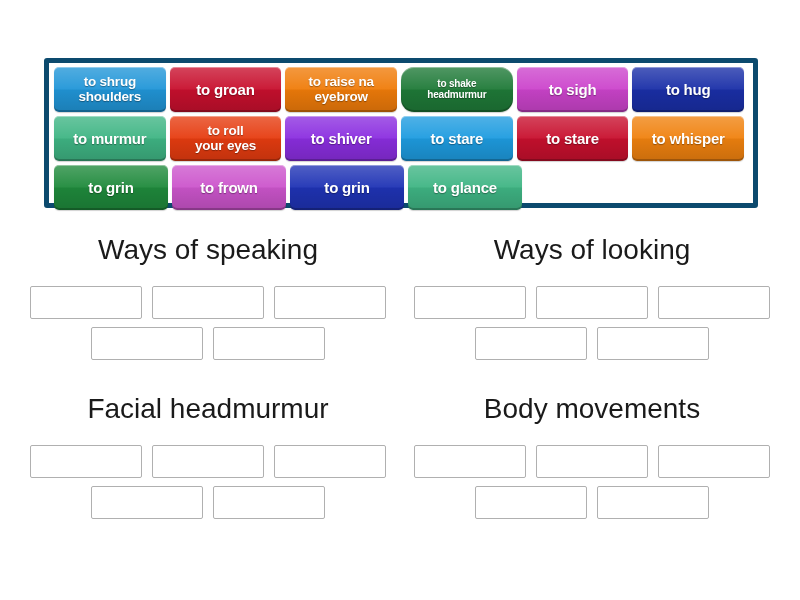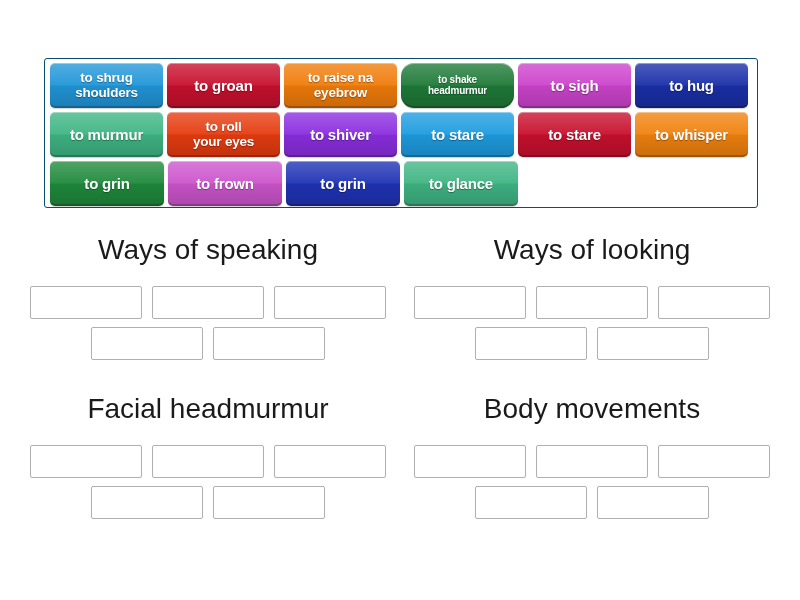--- a/index.html
+++ b/index.html
@@ -15,21 +15,21 @@
     overflow: hidden;
   }
 
   
   #tile-tray {
     position: absolute;
     left: 44px;
     top: 58px;
     width: 714px;
     height: 150px;
-    border: 1px solid #0c4a6e;
+    border: 5px solid #0c4a6e;
     border-radius: 3px;
     background: #ffffff;
     box-sizing: border-box;
     padding: 4px 5px;
   }
   .tile-row {
     display: flex;
     height: 48px;
     margin-bottom: 1px;
   }

